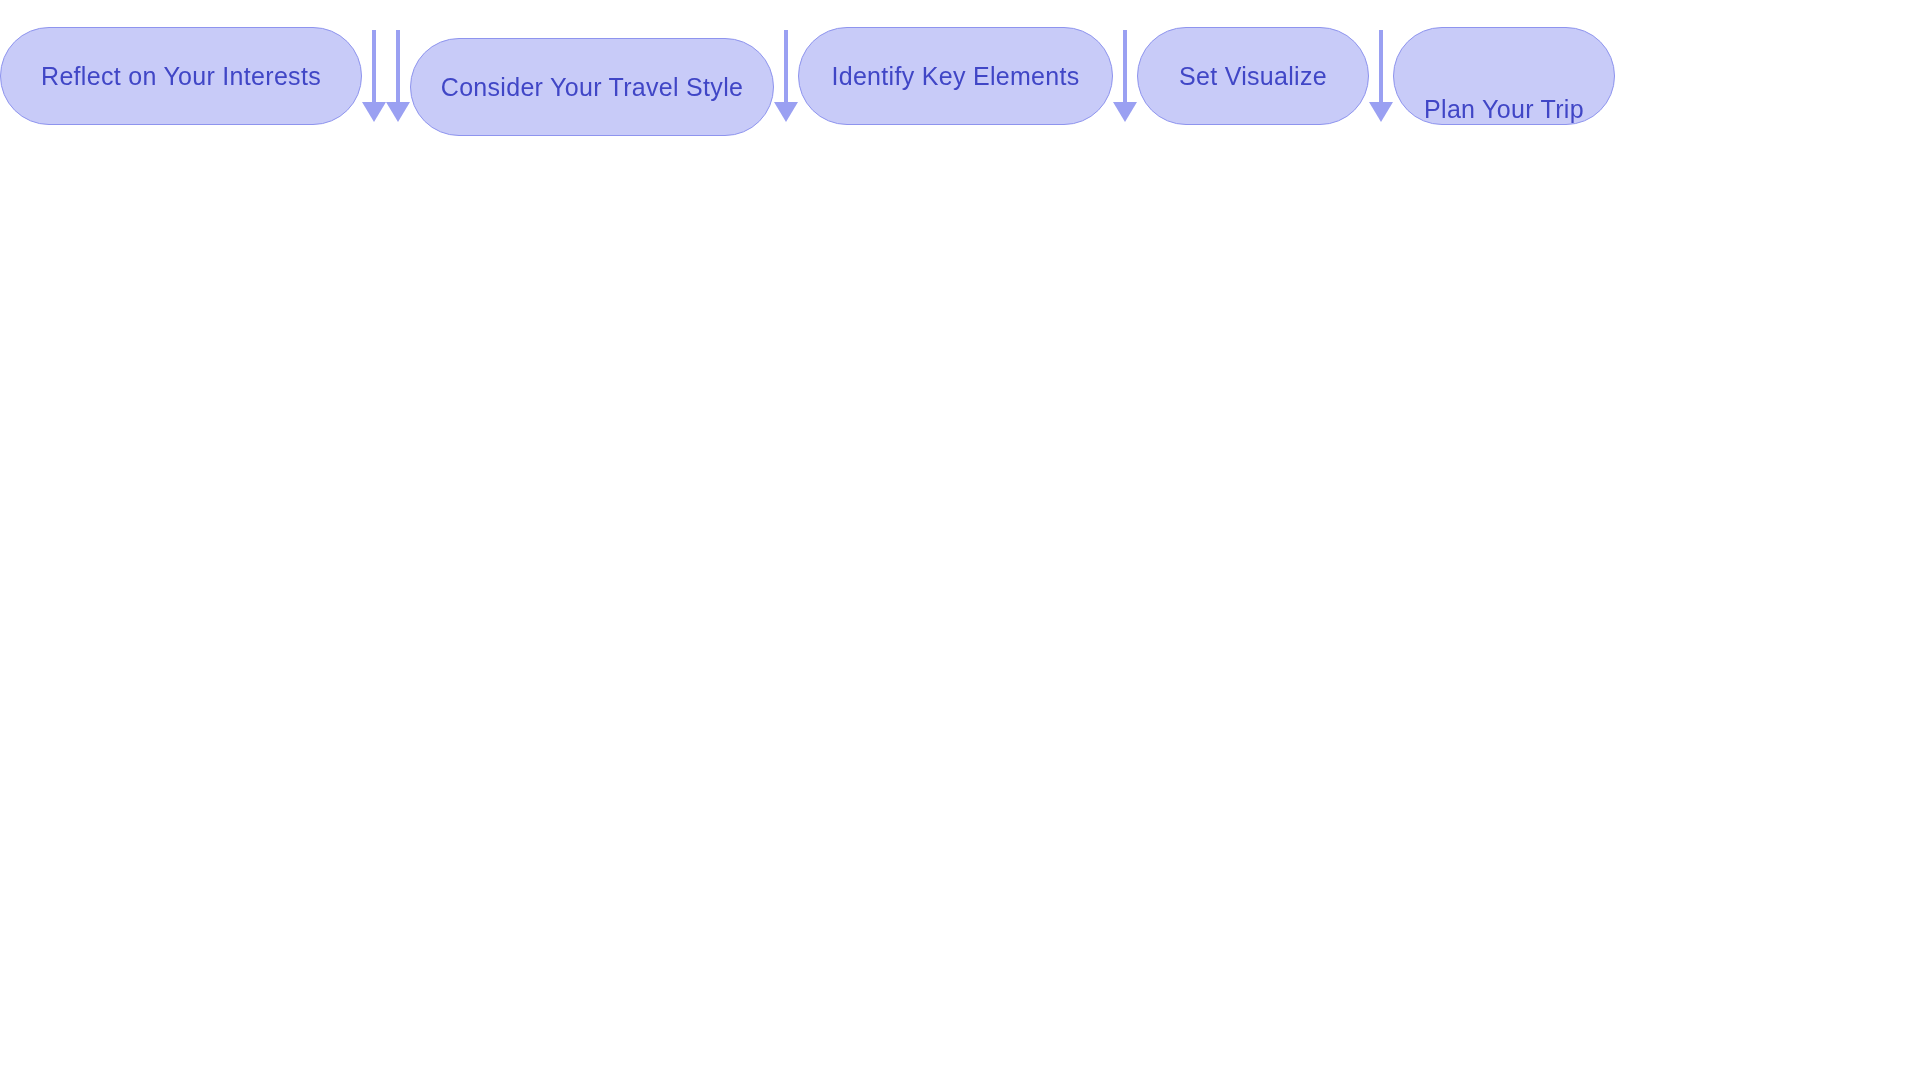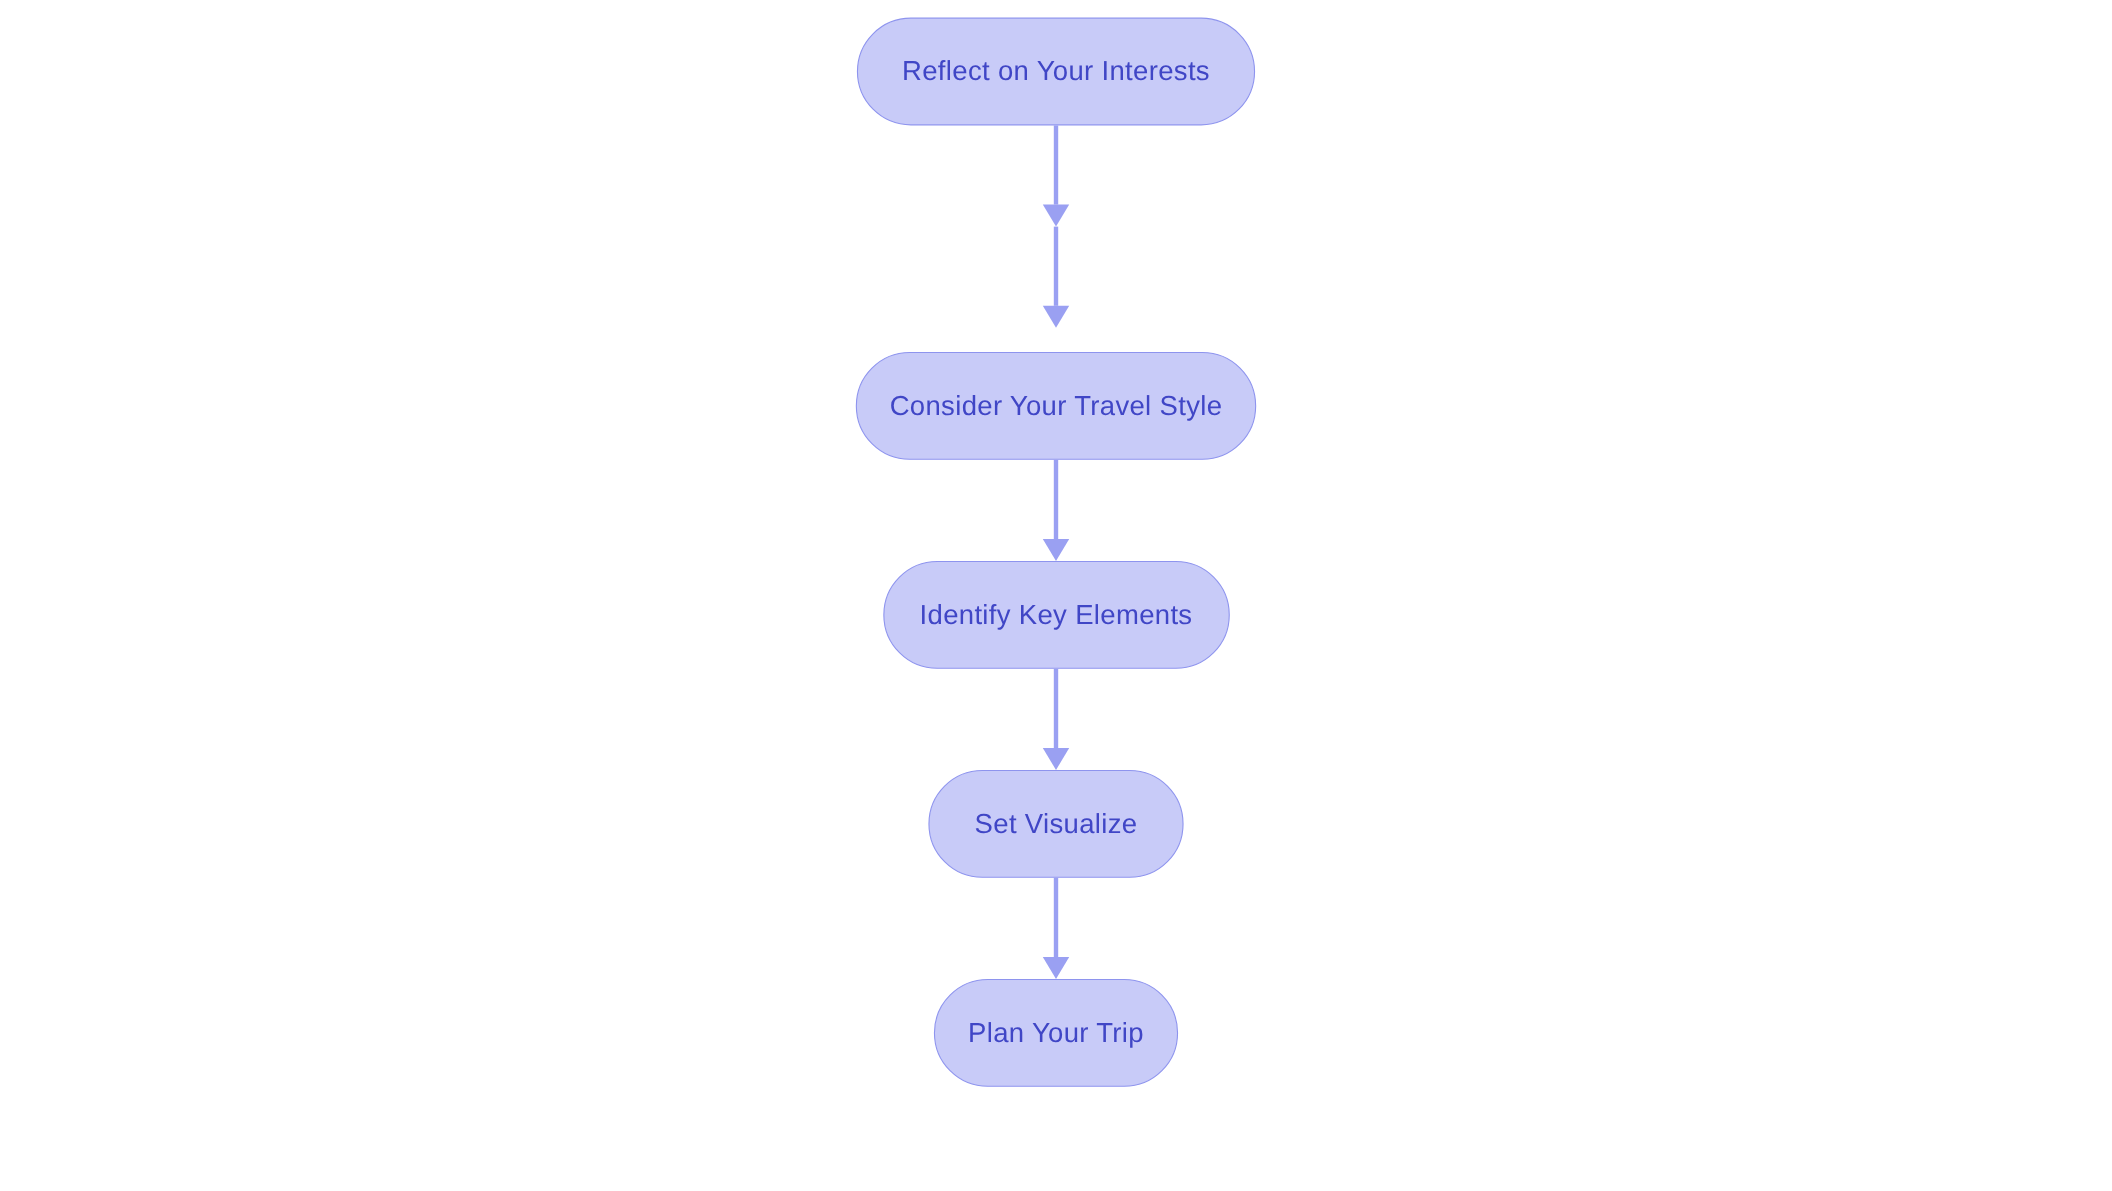--- a/index.html
+++ b/index.html
@@ -14,21 +14,21 @@
   .canvas {
     position: relative;
     width: 1920px;
     height: 1083px;
     background: var(--background);
     font-family: "Liberation Sans", sans-serif;
     overflow: hidden;
   }
   .flow {
     display: flex;
-    flex-direction: column;
+    flex-direction: row;
     align-items: center;
     padding-top: 16px;
   }
   .node {
     height: 98px;
     border-radius: 49px;
     background: var(--node-fill);
     border: 1.5px solid var(--node-border);
     display: flex;
     align-items: center;
@@ -40,21 +40,21 @@
     font-size: 25px;
     font-weight: 400;
     letter-spacing: 0.3px;
     white-space: nowrap;
   }
   .n1 { width: 362px; }
   .n2 { width: 415px; }
   .n3 { width: 364px; margin-top: 22px; }
   .n4 { width: 315px; }
   .n5 { width: 232px; }
-  .n6 { width: 222px; }
+  .n6 { width: 222px; align-items: flex-end; }
   .connector {
     height: 92px;
     display: flex;
     flex-direction: column;
     align-items: center;
     flex: 0 0 auto;
   }
   .connector .line {
     width: 3.5px;
     height: 72px;

